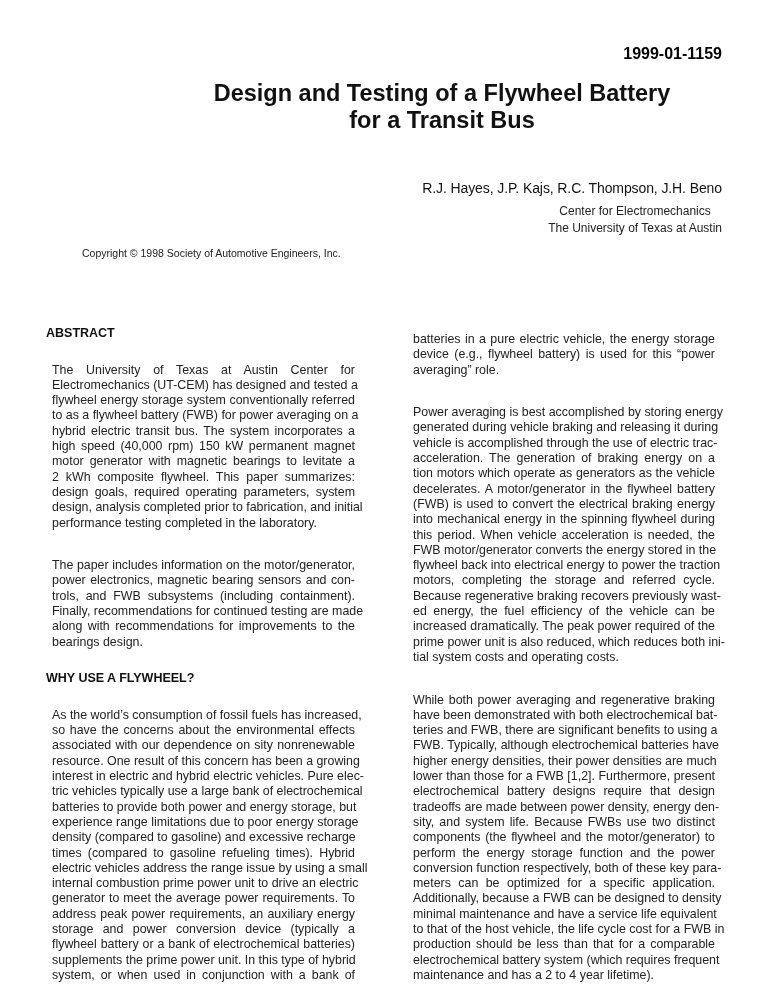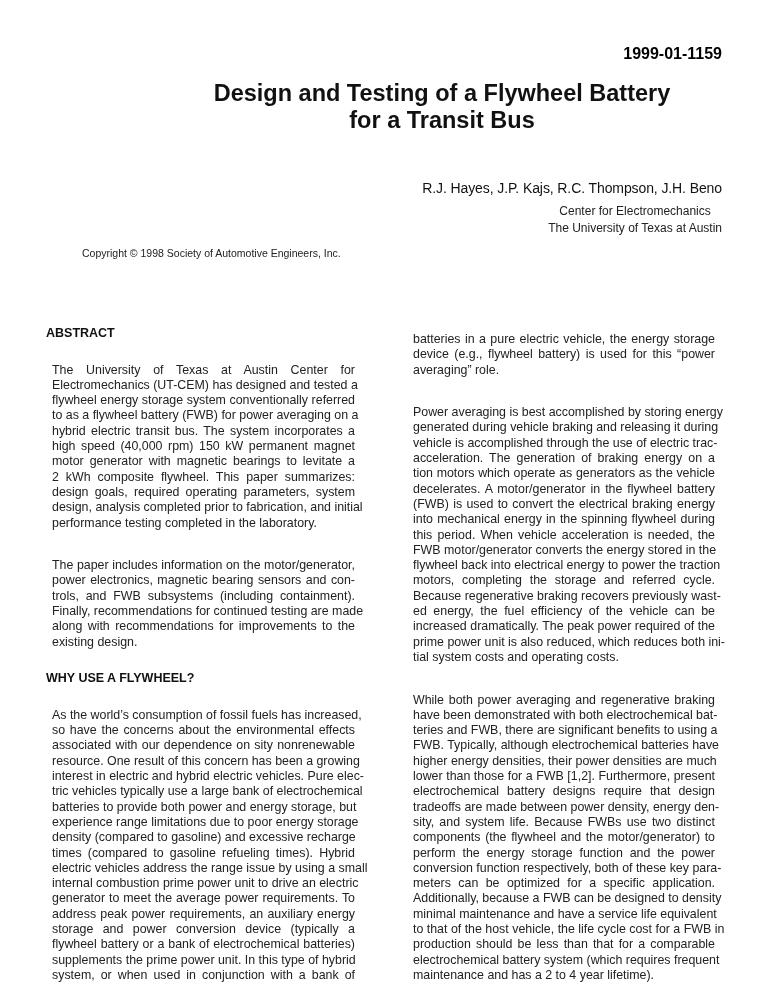--- a/index.html
+++ b/index.html
@@ -77,21 +77,21 @@
       <span class="line">design, analysis completed prior to fabrication, and initial</span>
       <span class="line last">performance testing completed in the laboratory.</span>
     </div>
   <div class="gap"></div>
   <div class="para">
       <span class="line">The paper includes information on the motor/generator,</span>
       <span class="line">power electronics, magnetic bearing sensors and con-</span>
       <span class="line">trols, and FWB subsystems (including containment).</span>
       <span class="line">Finally, recommendations for continued testing are made</span>
       <span class="line">along with recommendations for improvements to the</span>
-      <span class="line last">existing design.</span>
+      <span class="line last">bearings design.</span>
     </div>
   <div class="gap"></div>
   <div class="heading">WHY USE A FLYWHEEL?</div>
   <div class="gap"></div>
   <div class="para">
       <span class="line">As the world’s consumption of fossil fuels has increased,</span>
       <span class="line">so have the concerns about the environmental effects</span>
       <span class="line">associated with our dependence on sity nonrenewable</span>
       <span class="line">resource.  One result of this concern has been a growing</span>
       <span class="line">interest in electric and hybrid electric vehicles.  Pure elec-</span>

